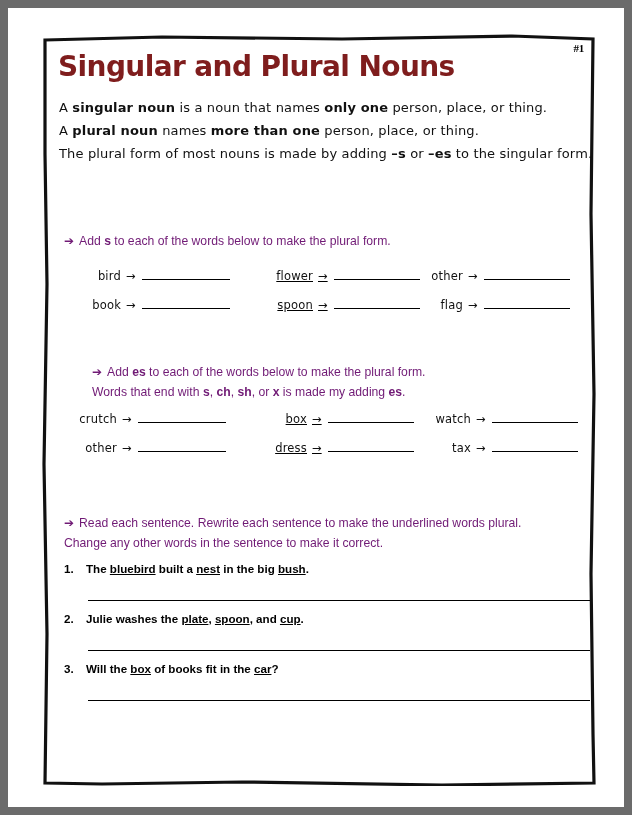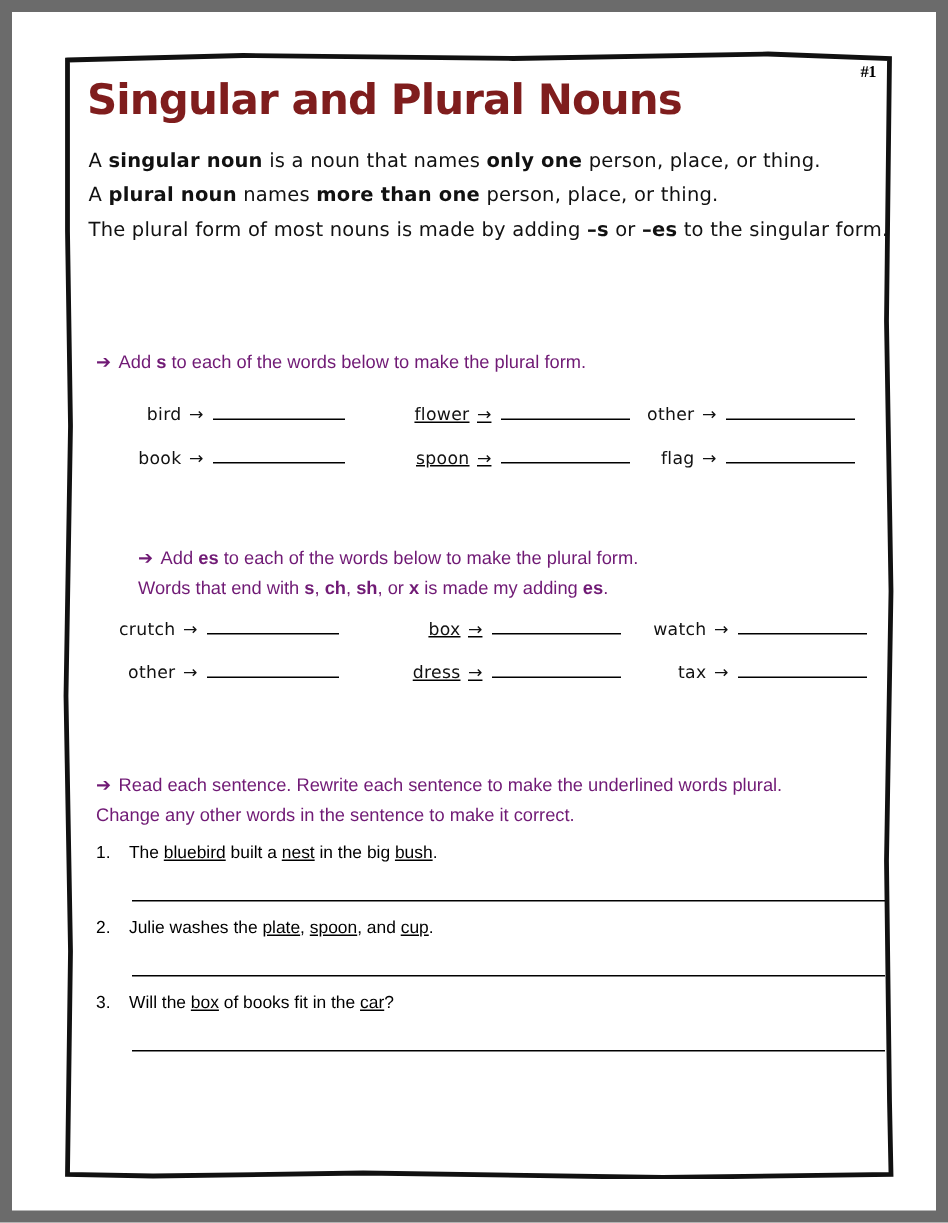--- a/index.html
+++ b/index.html
@@ -170,21 +170,21 @@
   #grid-es .col-2 .blank-line { width: 86px; }
   #grid-es .col-3 .blank-line { width: 86px; }
 
   
   #sentence-list {
     position: absolute;
     left: 22px;
     top: 527px;
     width: 520px;
   }
-  .sentence-item { height: 50px; position: relative; }
+  .sentence-item { height: 50px; position: relative; font-weight: bold; }
   .sentence-text {
     font-family: "Liberation Sans", sans-serif;
     font-size: 11.6px;
     color: #000;
     white-space: nowrap;
     line-height: 15px;
   }
   .sentence-num {
     display: inline-block;
     width: 22px;

